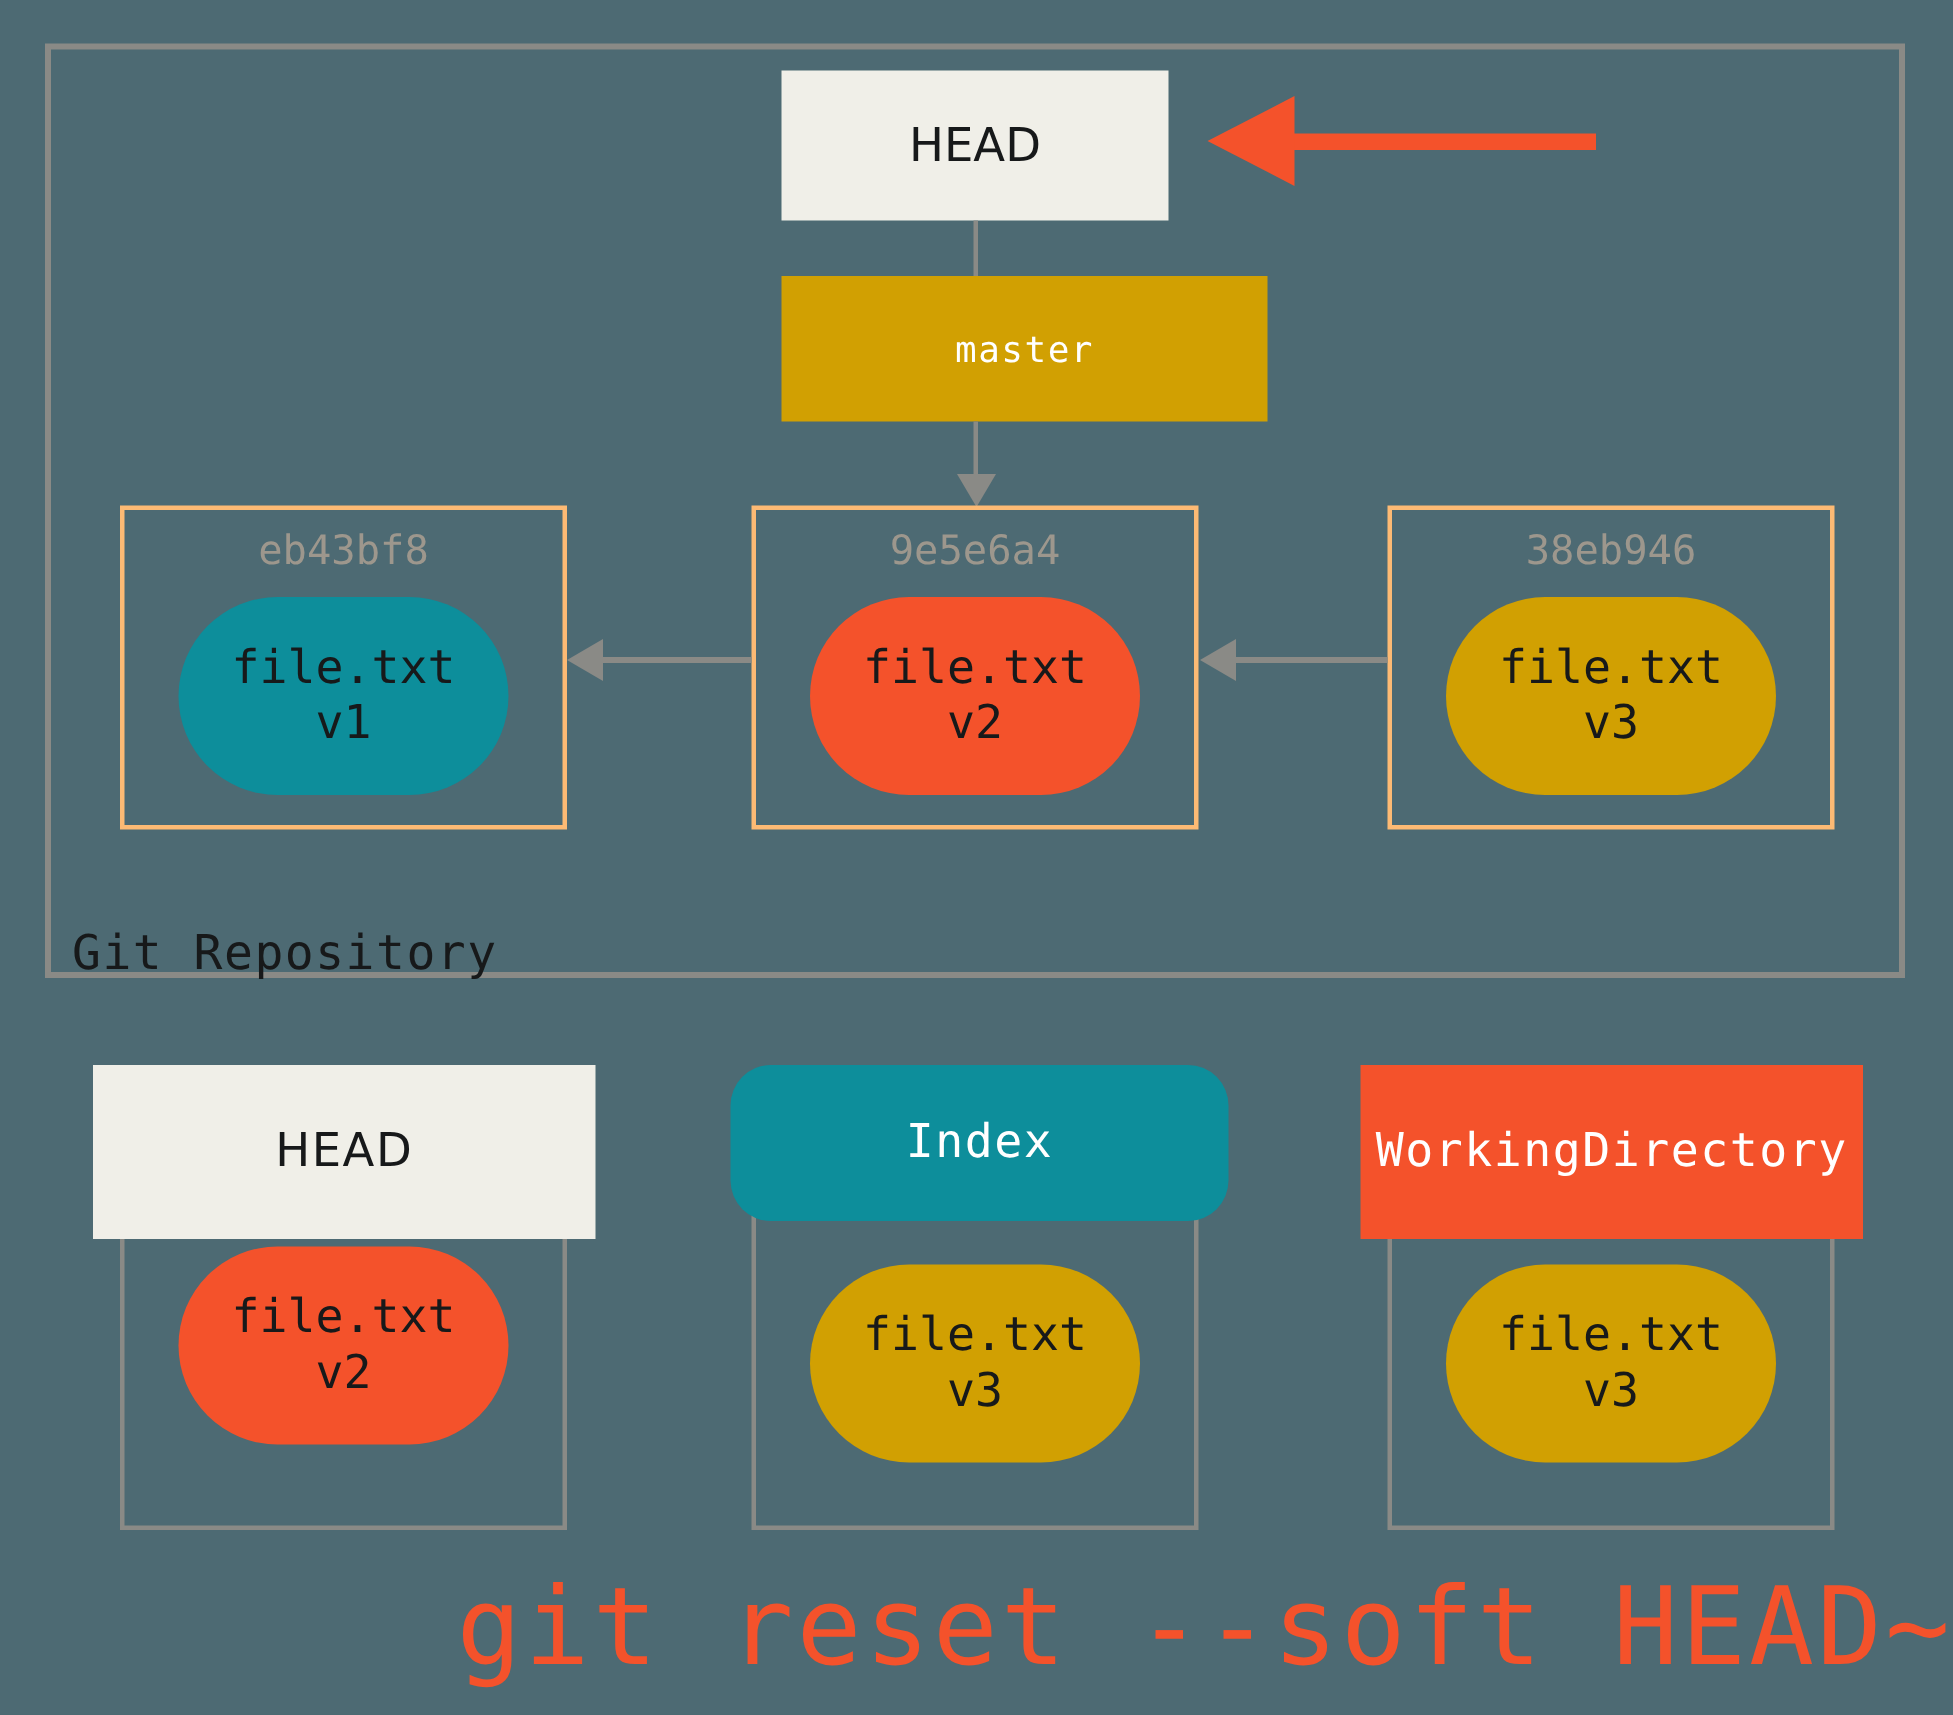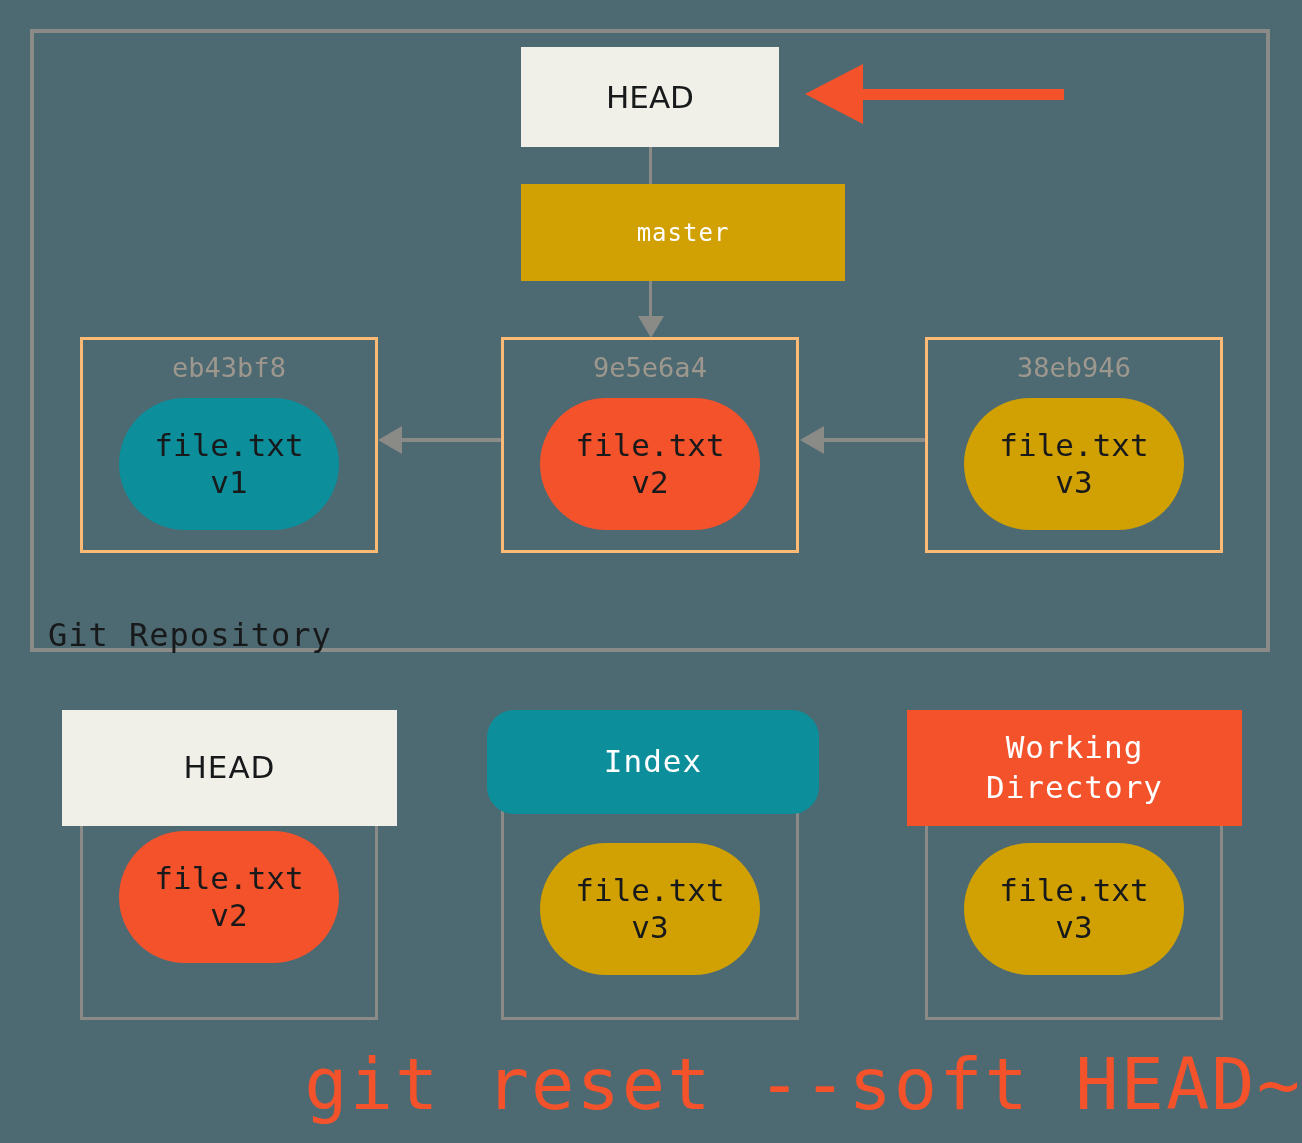--- a/index.html
+++ b/index.html
@@ -282,20 +282,20 @@
   <div class="panel-header" style="left:487px; top:710px; width:332px; height:104px; background:#0d8e9b; color:#ffffff;border-radius:27px;">
     <span>Index</span>
   </div>
 
   <div class="panel-frame" style="left:925px;">
     <div class="panel-blob" style="background:#d1a002; top:72px;">
       <span>file.txt</span>
       <span>v3</span>
     </div>
   </div>
-  <div class="panel-header" style="left:907px; top:710px; width:335px; height:116px; background:#f4522b; color:#ffffff; flex-direction:column;">
+  <div class="panel-header" style="left:907px; top:710px; width:335px; height:116px; background:#f4522b; color:#ffffff; flex-direction:row;">
     <span>Working</span>
     <span>Directory</span>
   </div>
 
   <div class="command">git reset --soft HEAD~</div>
 
 </div>
 
 </body></html>

